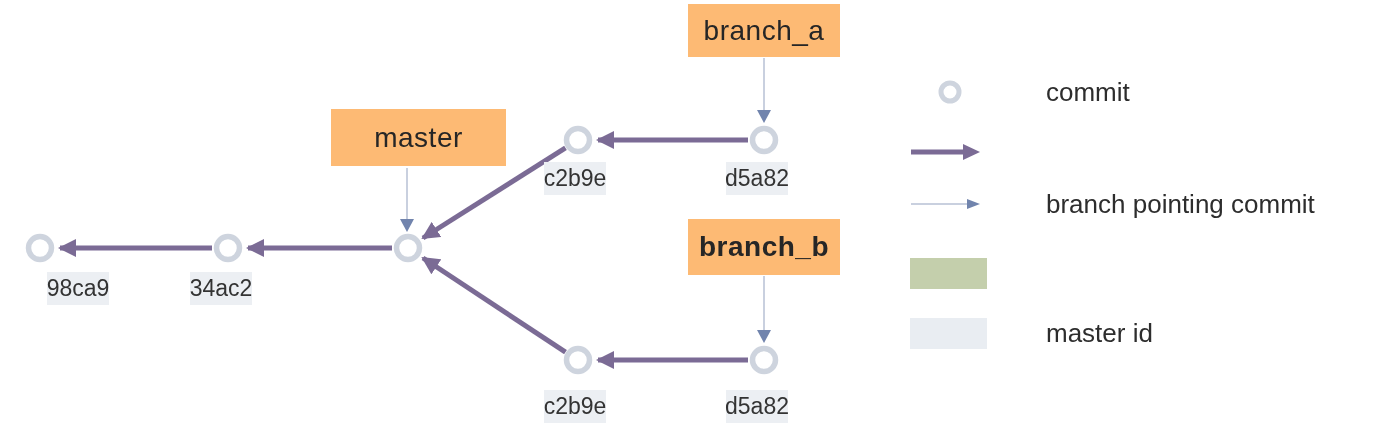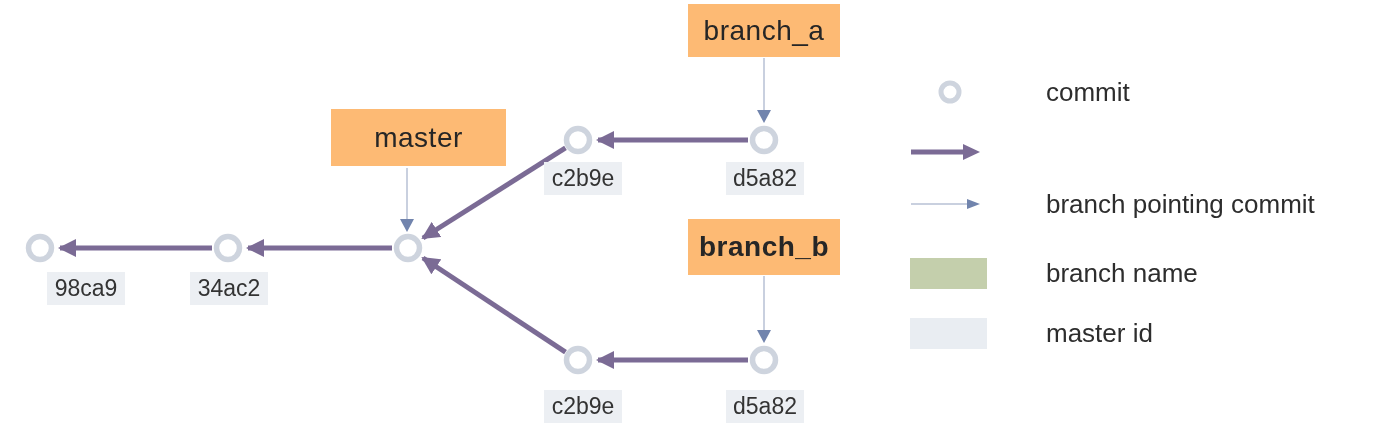--- a/index.html
+++ b/index.html
@@ -28,21 +28,21 @@
     display: flex;
     align-items: center;
     justify-content: center;
     letter-spacing: 0.5px;
   }
   .commit-id {
     position: absolute;
     background: #eceff3;
     color: #333333;
     font-size: 23px;
-    width: 78px;
+    width: 62px;
     height: 33px;
     display: flex;
     align-items: center;
     justify-content: center;
   }
   .legend-row {
     position: absolute;
     left: 908px;
     height: 36px;
     display: flex;
@@ -148,21 +148,20 @@
           <polygon points="57,3 70,8 57,13" fill="#7184ad"></polygon>
         </svg>
       </div>
       <span class="legend-label">branch pointing commit</span>
     </div>
 
     <div class="legend-row" style="top:255px;">
       <div class="legend-icon">
         <div class="swatch green"></div>
       </div>
-      <span class="legend-label">branch name</span>
     </div>
 
     <div class="legend-row" style="top:315px;">
       <div class="legend-icon">
         <div class="swatch gray"></div>
       </div>
       <span class="legend-label">master id</span>
     </div>
 
   </div>

